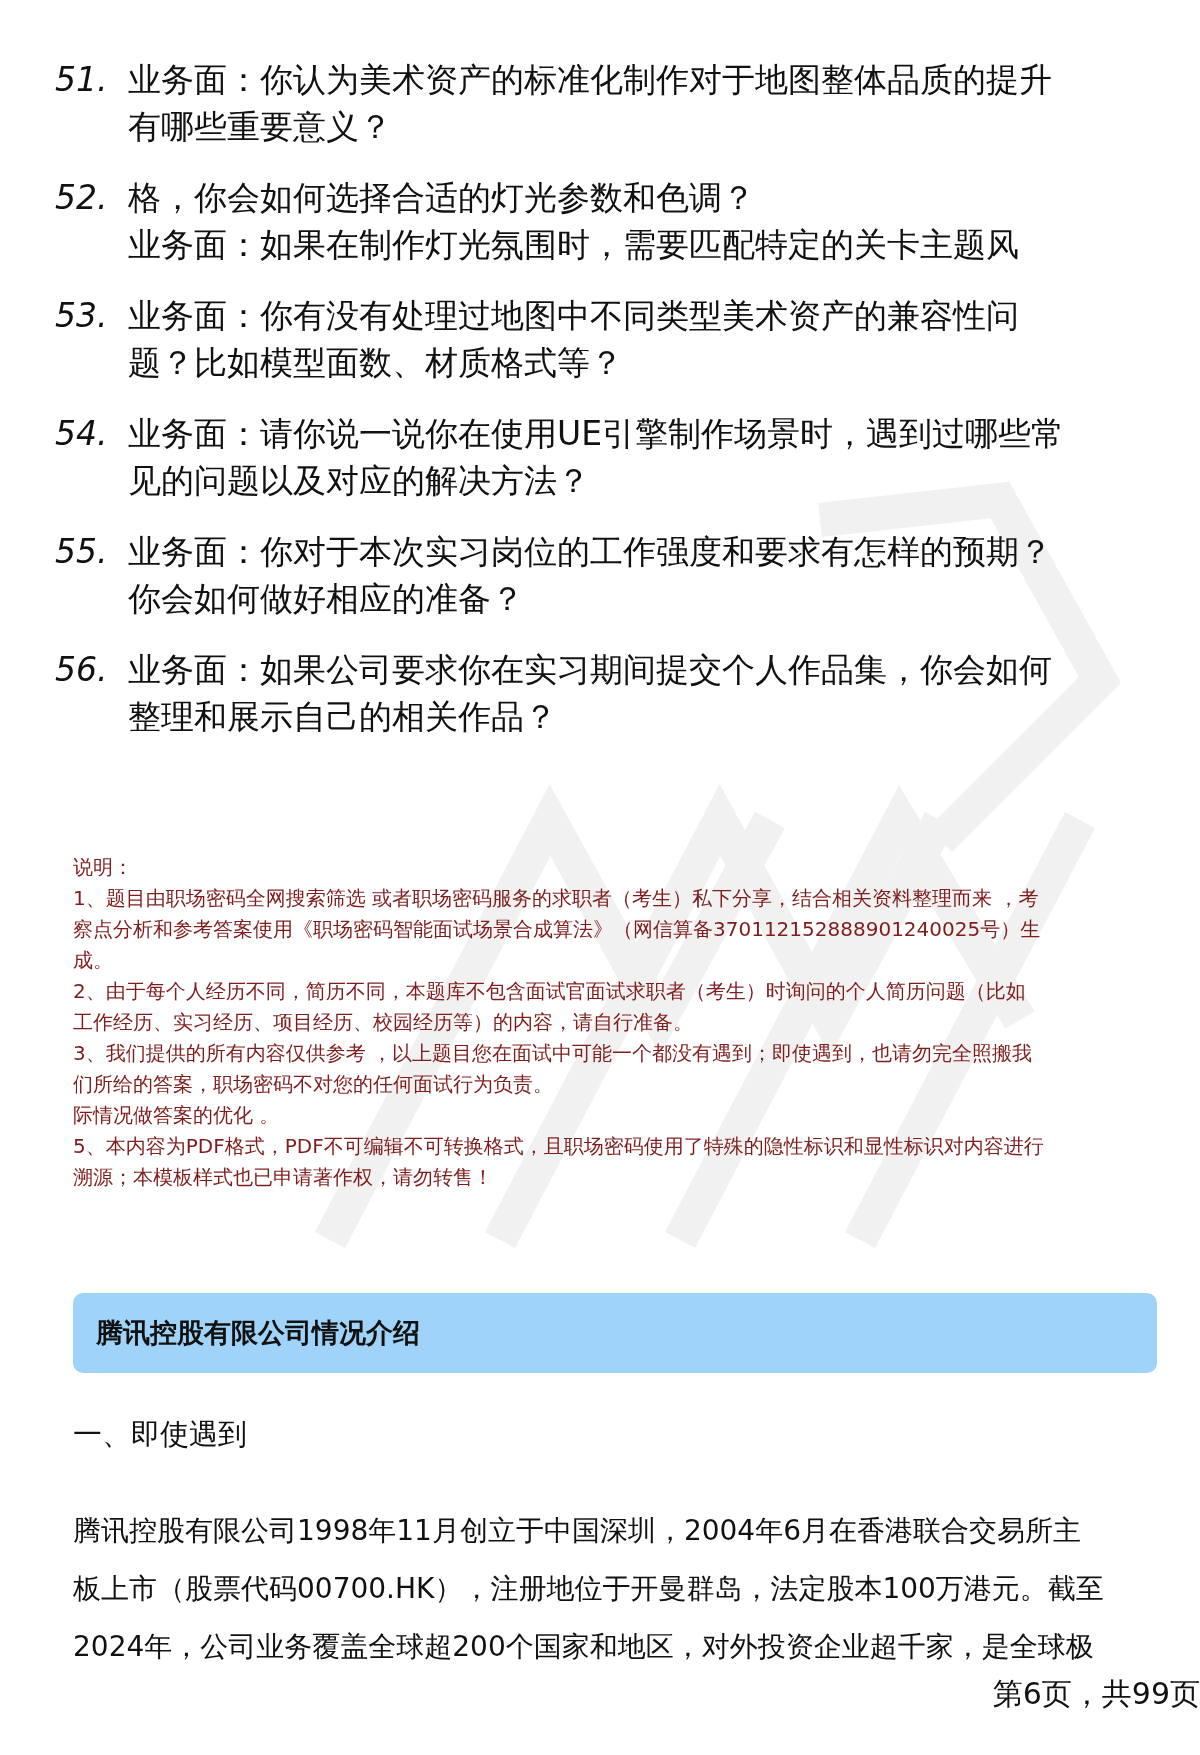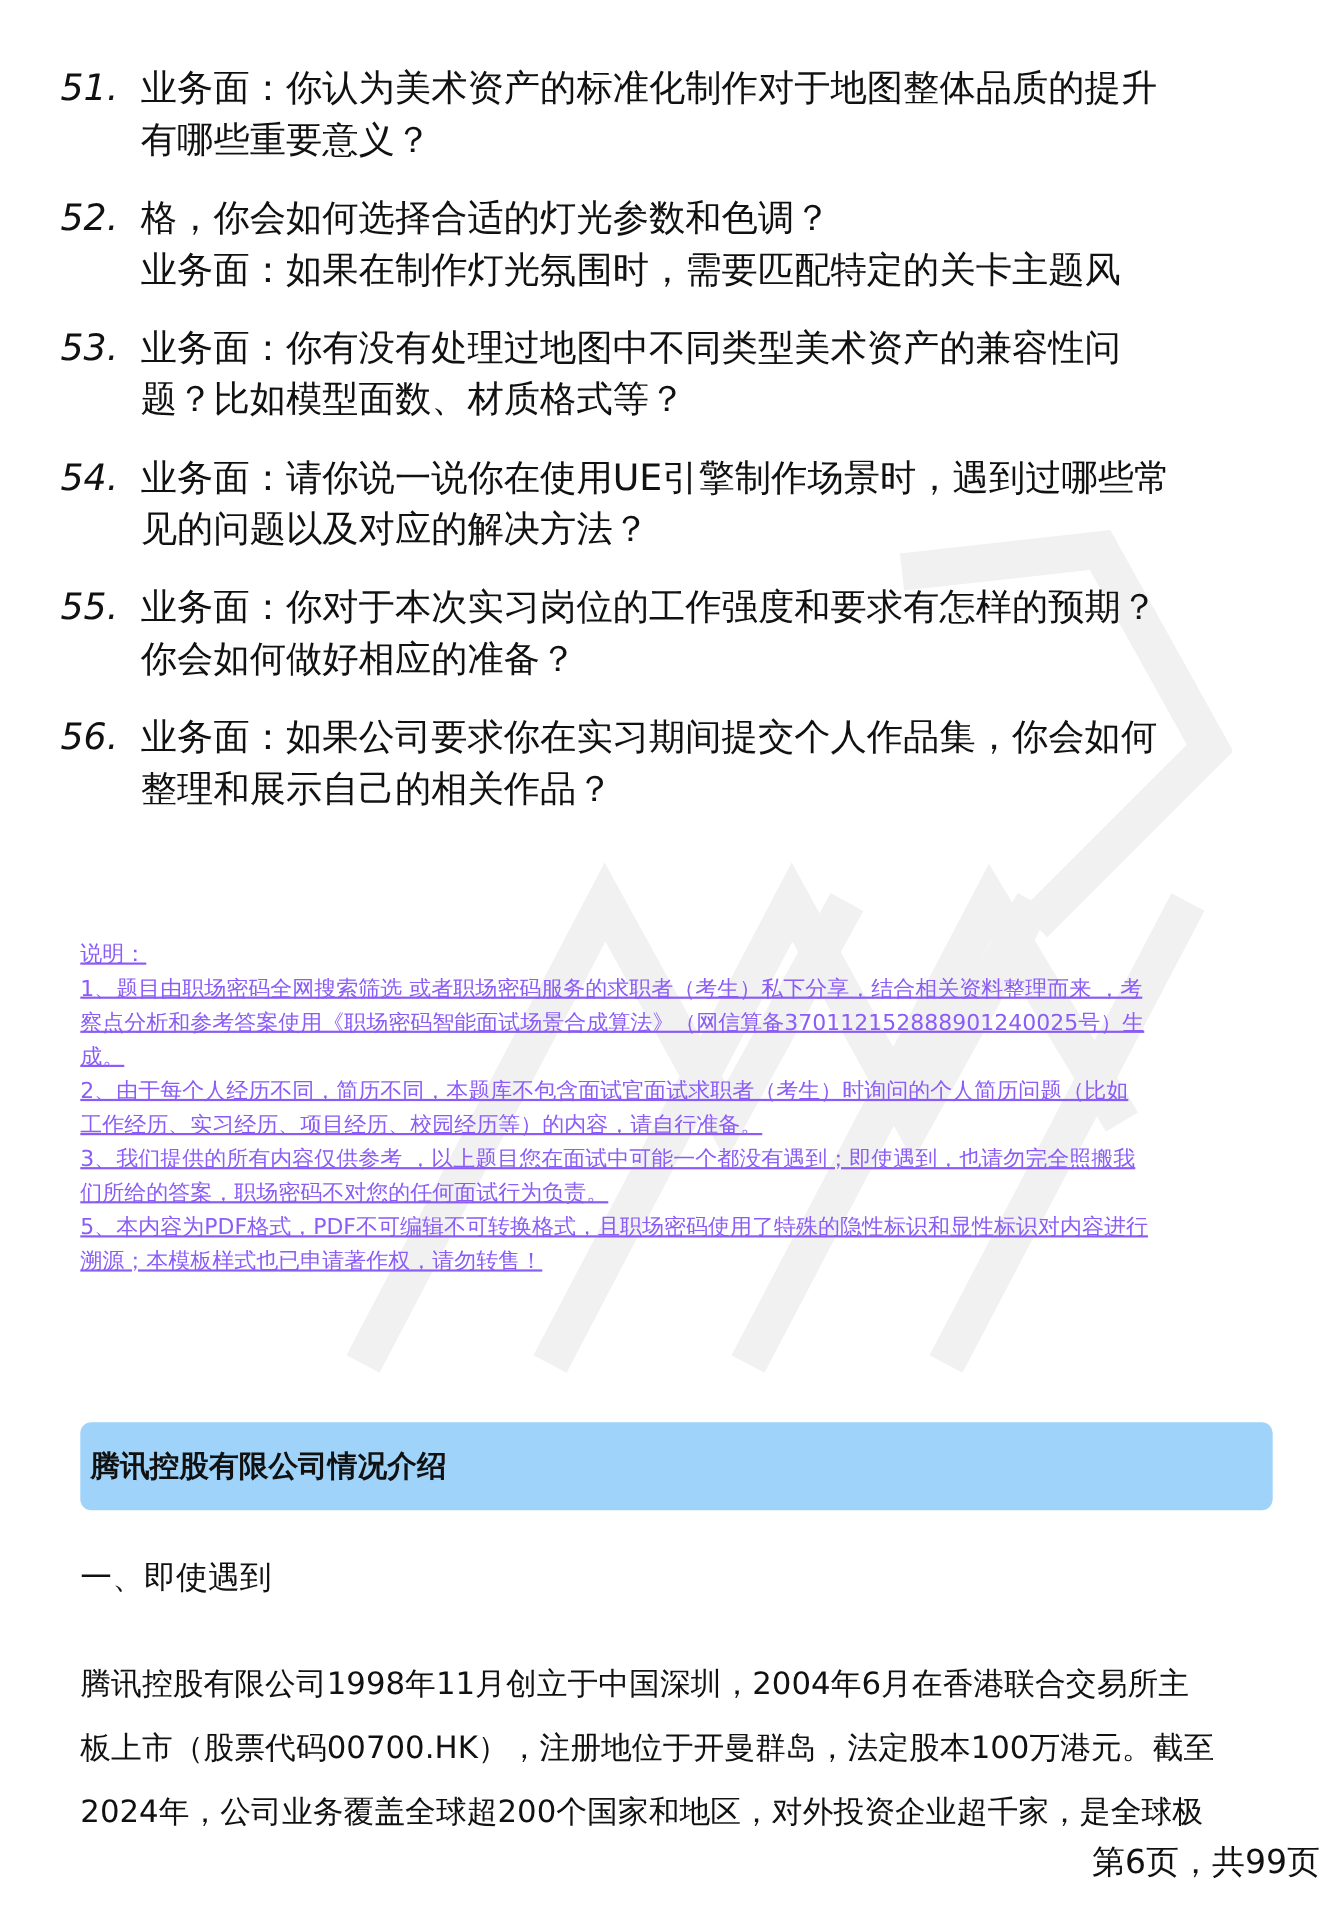--- a/index.html
+++ b/index.html
@@ -13,27 +13,27 @@
     }
     .content { position: relative; z-index: 1; }
     .q {
       position: absolute; left: 55px; width: 1110px; font-size: 33px; line-height: 47px;
       display: flex;
     }
     .q .num { width: 73px; flex: none; font-style: italic; }
     .q .txt { flex: 1; }
     .notes {
       position: absolute; left: 73px; top: 852px; width: 1095px;
-      font-size: 20px; line-height: 31px; color: #8b5cf6; text-decoration: underline;
+      font-size: 20px; line-height: 31px; color: #7f1d1d;
     }
     .notes p { margin: 0; }
     .section-box {
       position: absolute; left: 73px; top: 1293px; width: 1084px; height: 80px;
       background: #9fd3f9; border-radius: 10px;
-      display: flex; align-items: center; box-sizing: border-box; padding-left: 9px;
+      display: flex; align-items: center; box-sizing: border-box; padding-left: 23px;
     }
     .section-box span { font-size: 27px; font-weight: bold; color: #111; }
     .subhead {
       position: absolute; left: 73px; top: 1414px; font-size: 29px; line-height: 40px;
     }
     .para {
       position: absolute; left: 73px; top: 1502px; width: 1100px;
       font-size: 28px; line-height: 58px; white-space: nowrap;
     }
     .para div { height: 58px; }
@@ -101,20 +101,21 @@
 
   <div class="notes">
     <p>说明：</p>
     <p>1、题目由职场密码全网搜索筛选 或者职场密码服务的求职者（考生）私下分享，结合相关资料整理而来 ，考</p>
     <p>察点分析和参考答案使用《职场密码智能面试场景合成算法》（网信算备370112152888901240025号）生</p>
     <p>成。</p>
     <p>2、由于每个人经历不同，简历不同，本题库不包含面试官面试求职者（考生）时询问的个人简历问题（比如</p>
     <p>工作经历、实习经历、项目经历、校园经历等）的内容，请自行准备。</p>
     <p>3、我们提供的所有内容仅供参考 ，以上题目您在面试中可能一个都没有遇到；即使遇到，也请勿完全照搬我</p>
     <p>们所给的答案，职场密码不对您的任何面试行为负责。</p>
+    <p>际情况做答案的优化 。</p>
     <p>5、本内容为PDF格式，PDF不可编辑不可转换格式，且职场密码使用了特殊的隐性标识和显性标识对内容进行</p>
     <p>溯源；本模板样式也已申请著作权，请勿转售！</p>
   </div>
 
   <div class="section-box">
     <span>腾讯控股有限公司情况介绍</span>
   </div>
 
   <div class="subhead">一、即使遇到</div>
 

